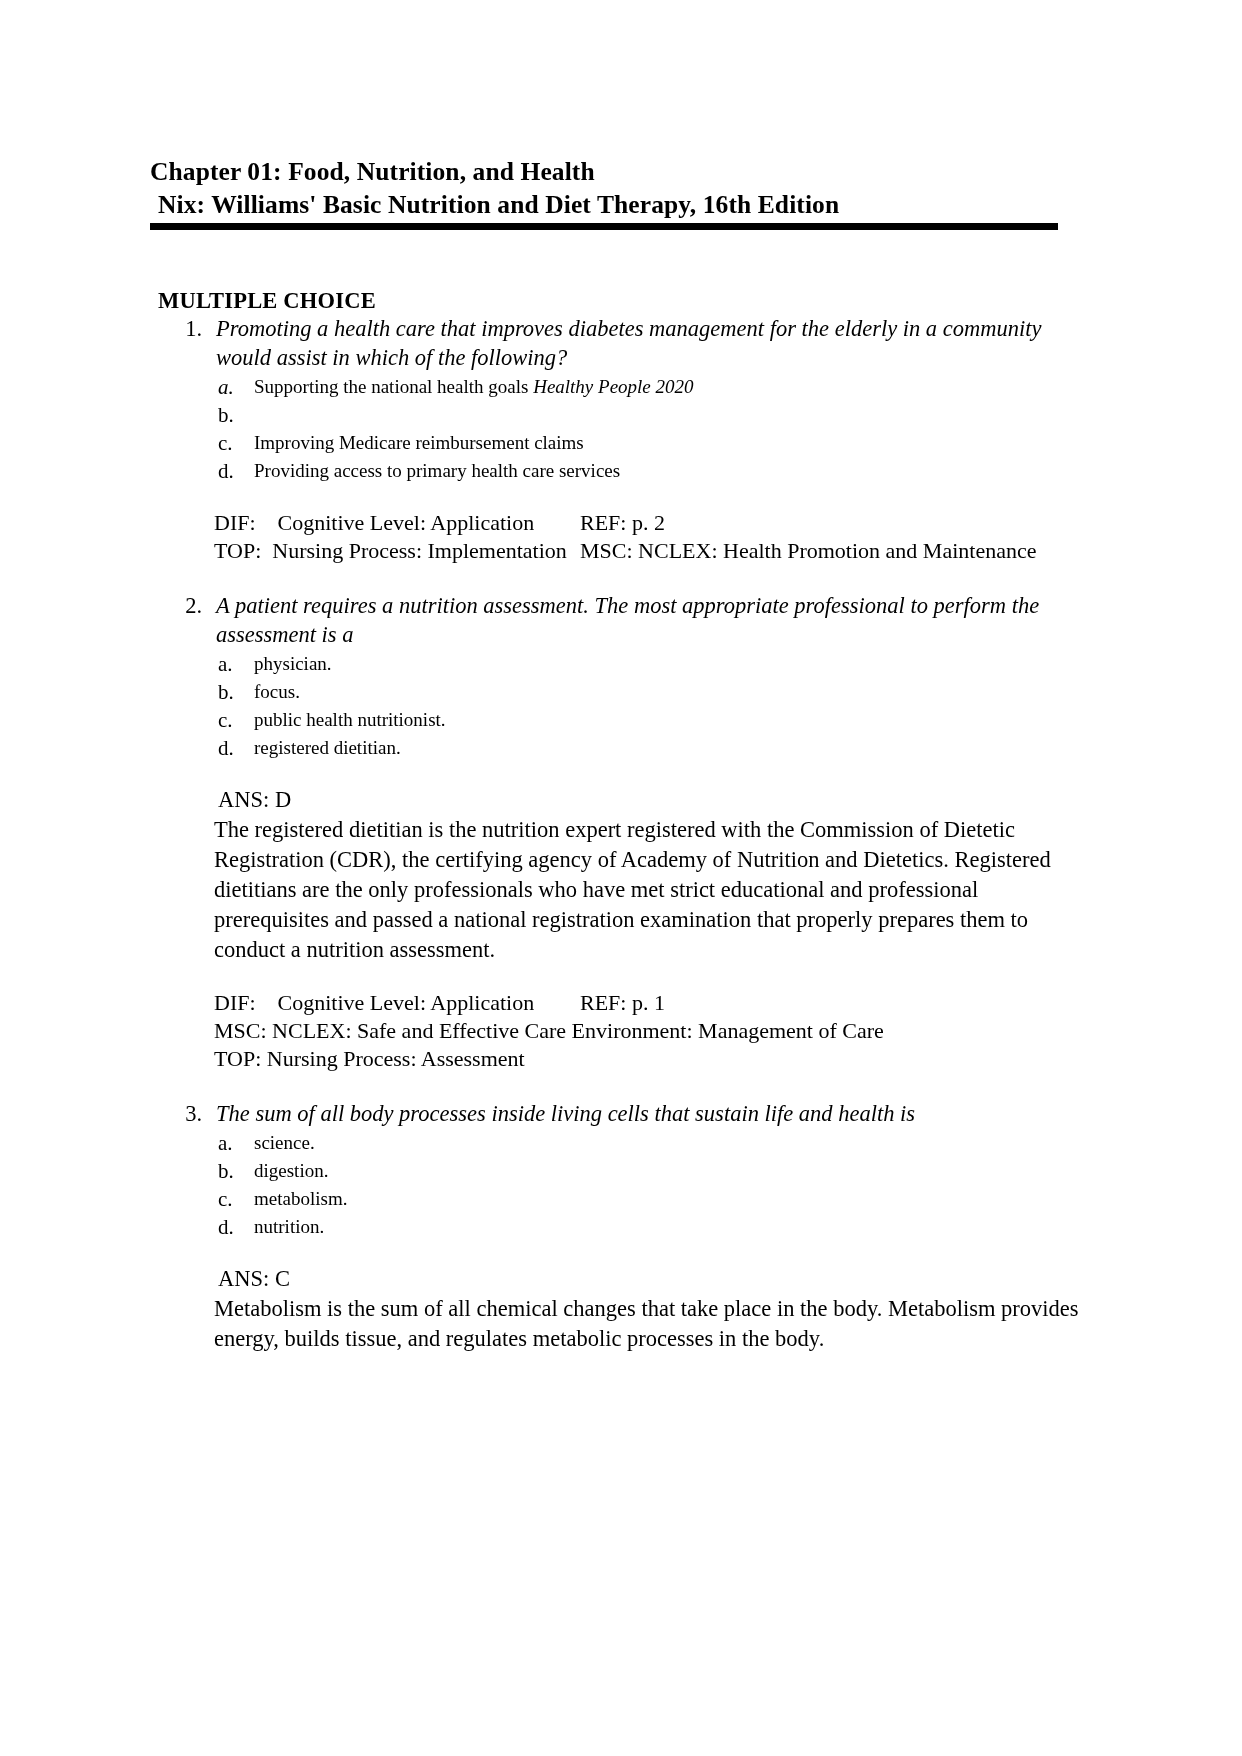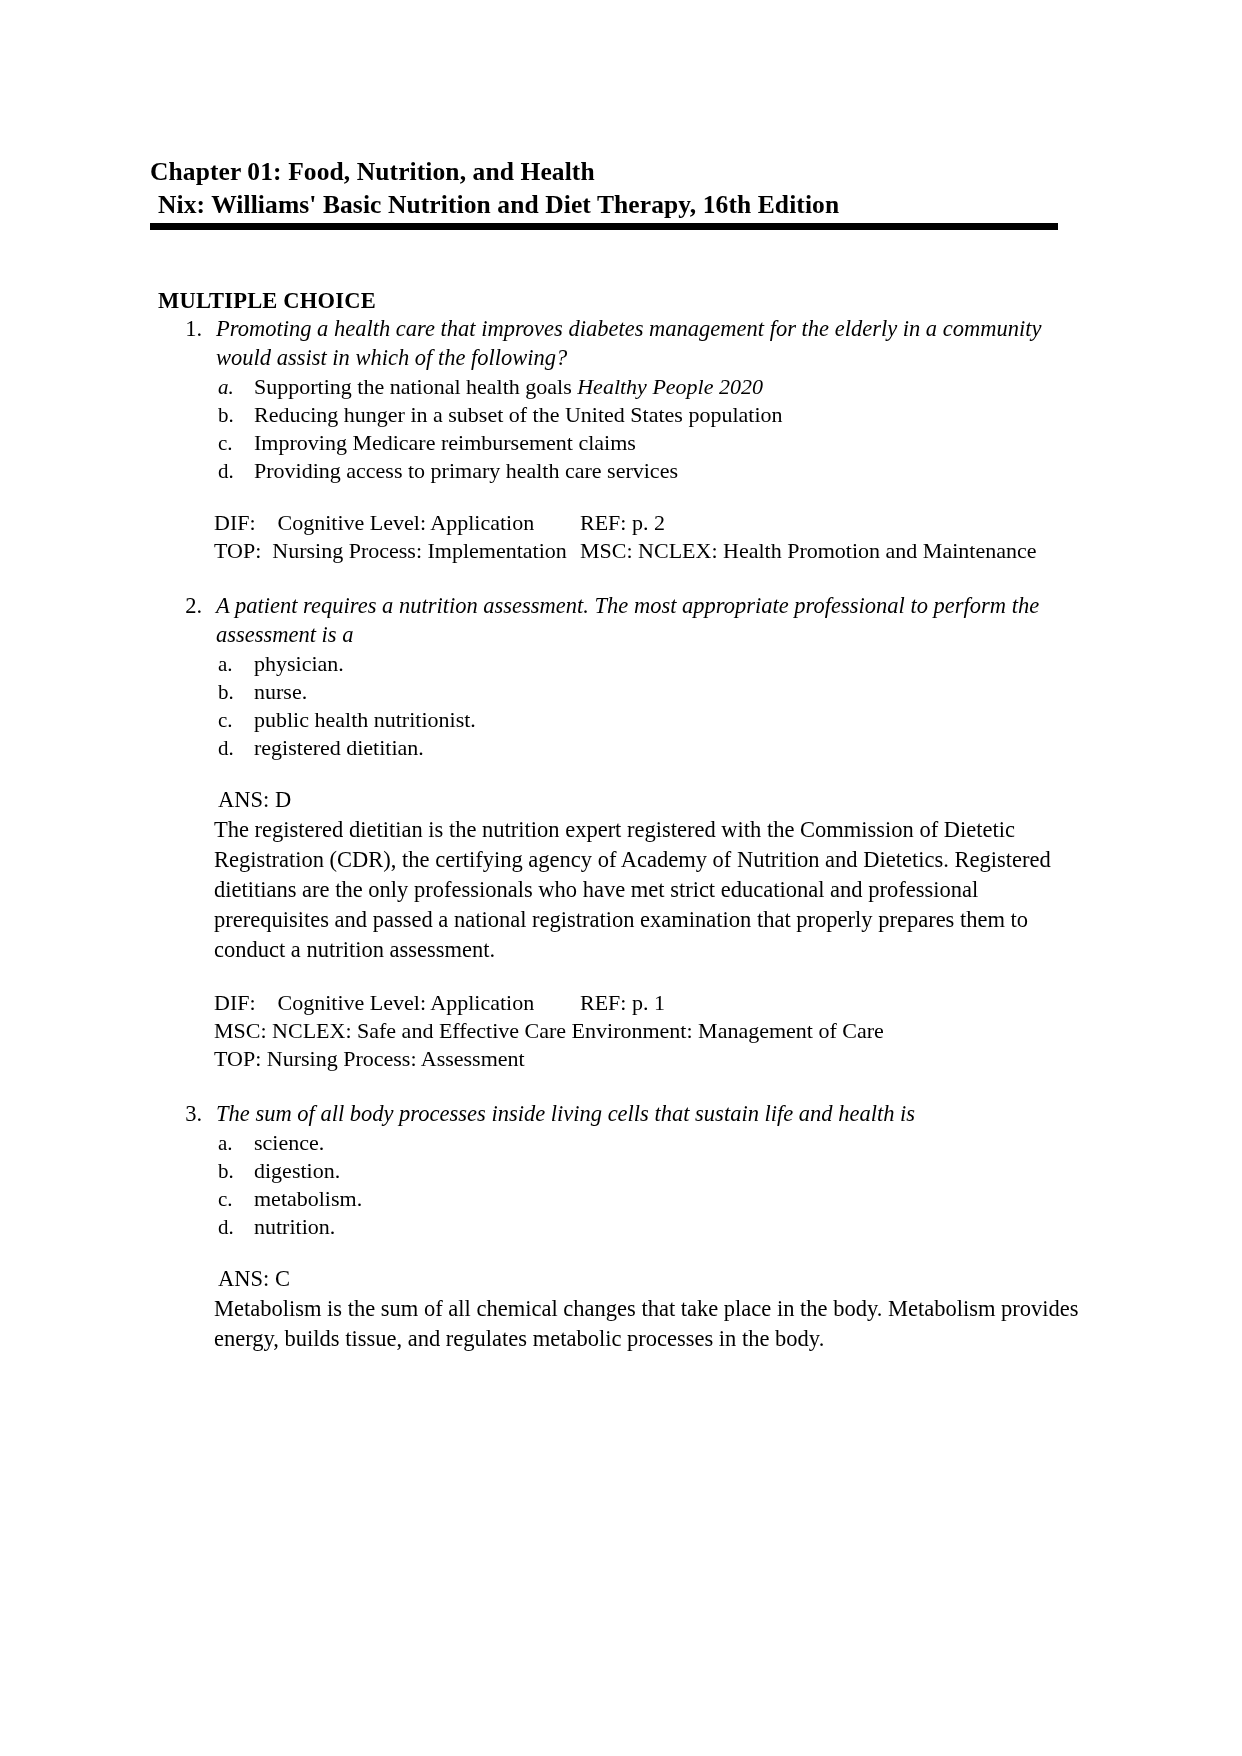--- a/index.html
+++ b/index.html
@@ -95,21 +95,21 @@
     line-height: 28px;
     padding-right: 12px;
     box-sizing: border-box;
     text-align: left;
     padding-left: 2px;
   }
   .opt-label.italic {
     font-style: italic;
   }
   .opt-text {
-    font-size: 22px;
+    font-size: 19px;
     line-height: 28px;
   }
   .ans-block {
     margin-left: 64px;
     margin-top: 24px;
   }
   .ans-line {
     font-size: 22.5px;
     line-height: 28px;
     padding-left: 4px;
@@ -160,21 +160,20 @@
           <div class="q-num">1.</div>
           <div class="q-stem">Promoting a health care that improves diabetes management for the elderly in a community would assist in which of the following?</div>
         </div>
         <div class="options">
           <div class="opt-row">
             <div class="opt-label italic">a.</div>
             <div class="opt-text"><span>Supporting the national health goals </span><i class="it">Healthy People 2020</i></div>
           </div>
           <div class="opt-row">
             <div class="opt-label">b.</div>
-            <div class="opt-text">Reducing hunger in a subset of the United States population</div>
           </div>
           <div class="opt-row">
             <div class="opt-label">c.</div>
             <div class="opt-text">Improving Medicare reimbursement claims</div>
           </div>
           <div class="opt-row">
             <div class="opt-label">d.</div>
             <div class="opt-text">Providing access to primary health care services</div>
           </div>
         </div>
@@ -194,21 +193,21 @@
           <div class="q-num">2.</div>
           <div class="q-stem">A patient requires a nutrition assessment. The most appropriate professional to perform the assessment is a</div>
         </div>
         <div class="options">
           <div class="opt-row">
             <div class="opt-label">a.</div>
             <div class="opt-text">physician.</div>
           </div>
           <div class="opt-row">
             <div class="opt-label">b.</div>
-            <div class="opt-text">nurse.</div>
+            <div class="opt-text">focus.</div>
           </div>
           <div class="opt-row">
             <div class="opt-label">c.</div>
             <div class="opt-text">public health nutritionist.</div>
           </div>
           <div class="opt-row">
             <div class="opt-label">d.</div>
             <div class="opt-text">registered dietitian.</div>
           </div>
         </div>

